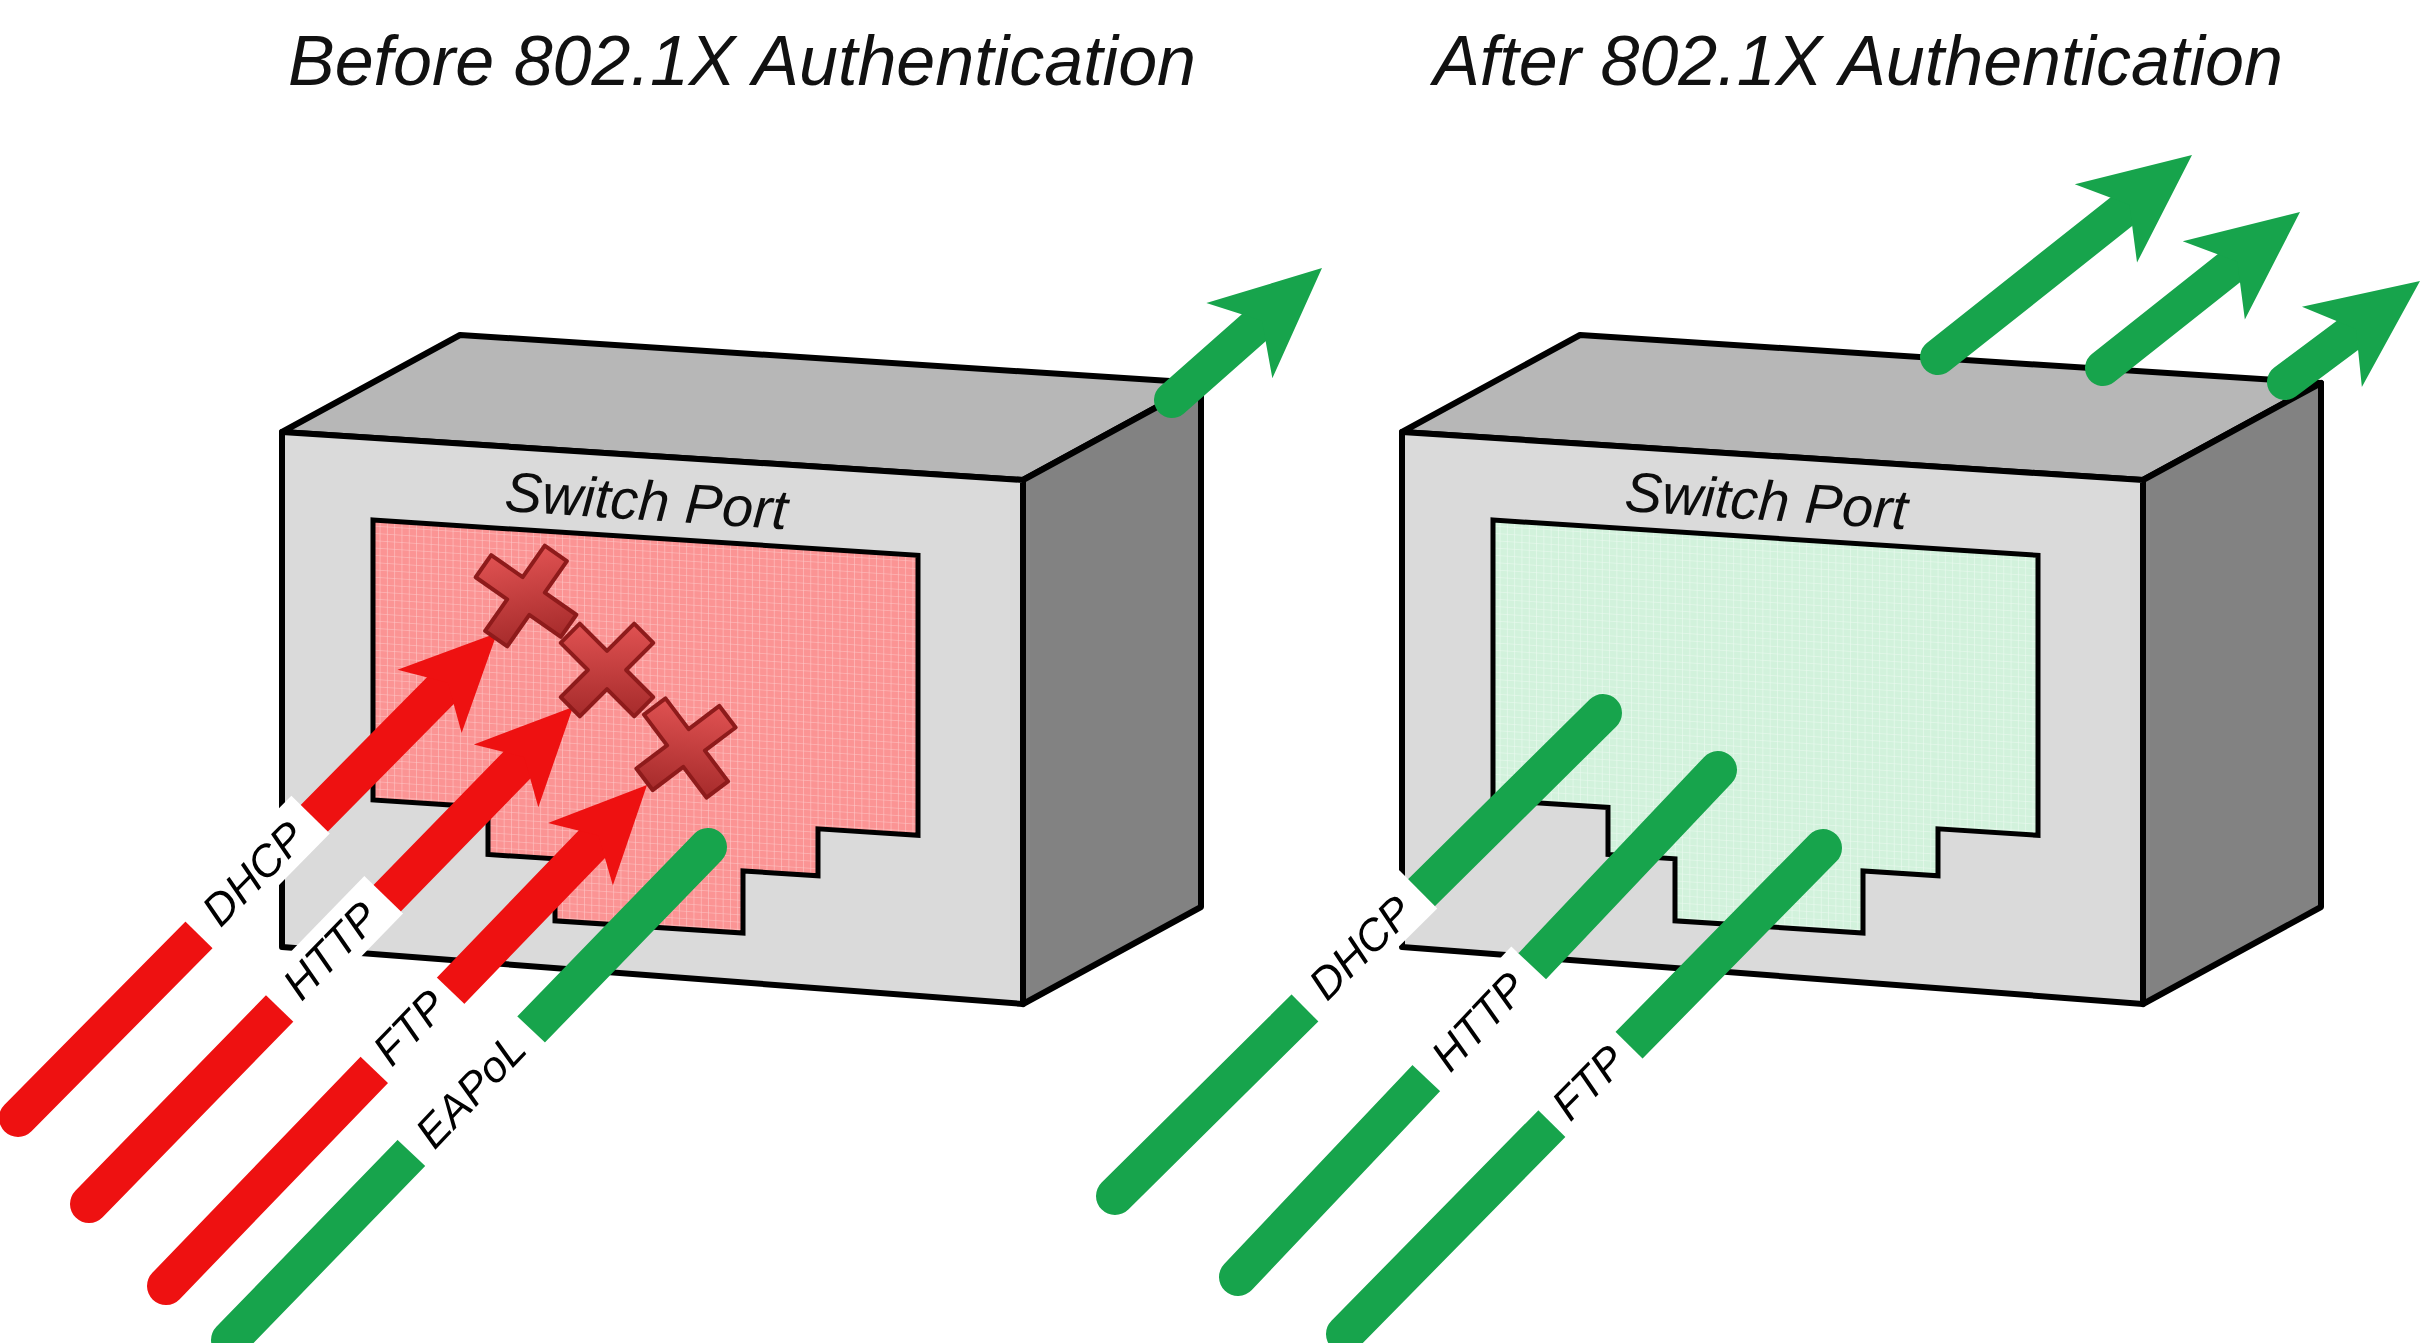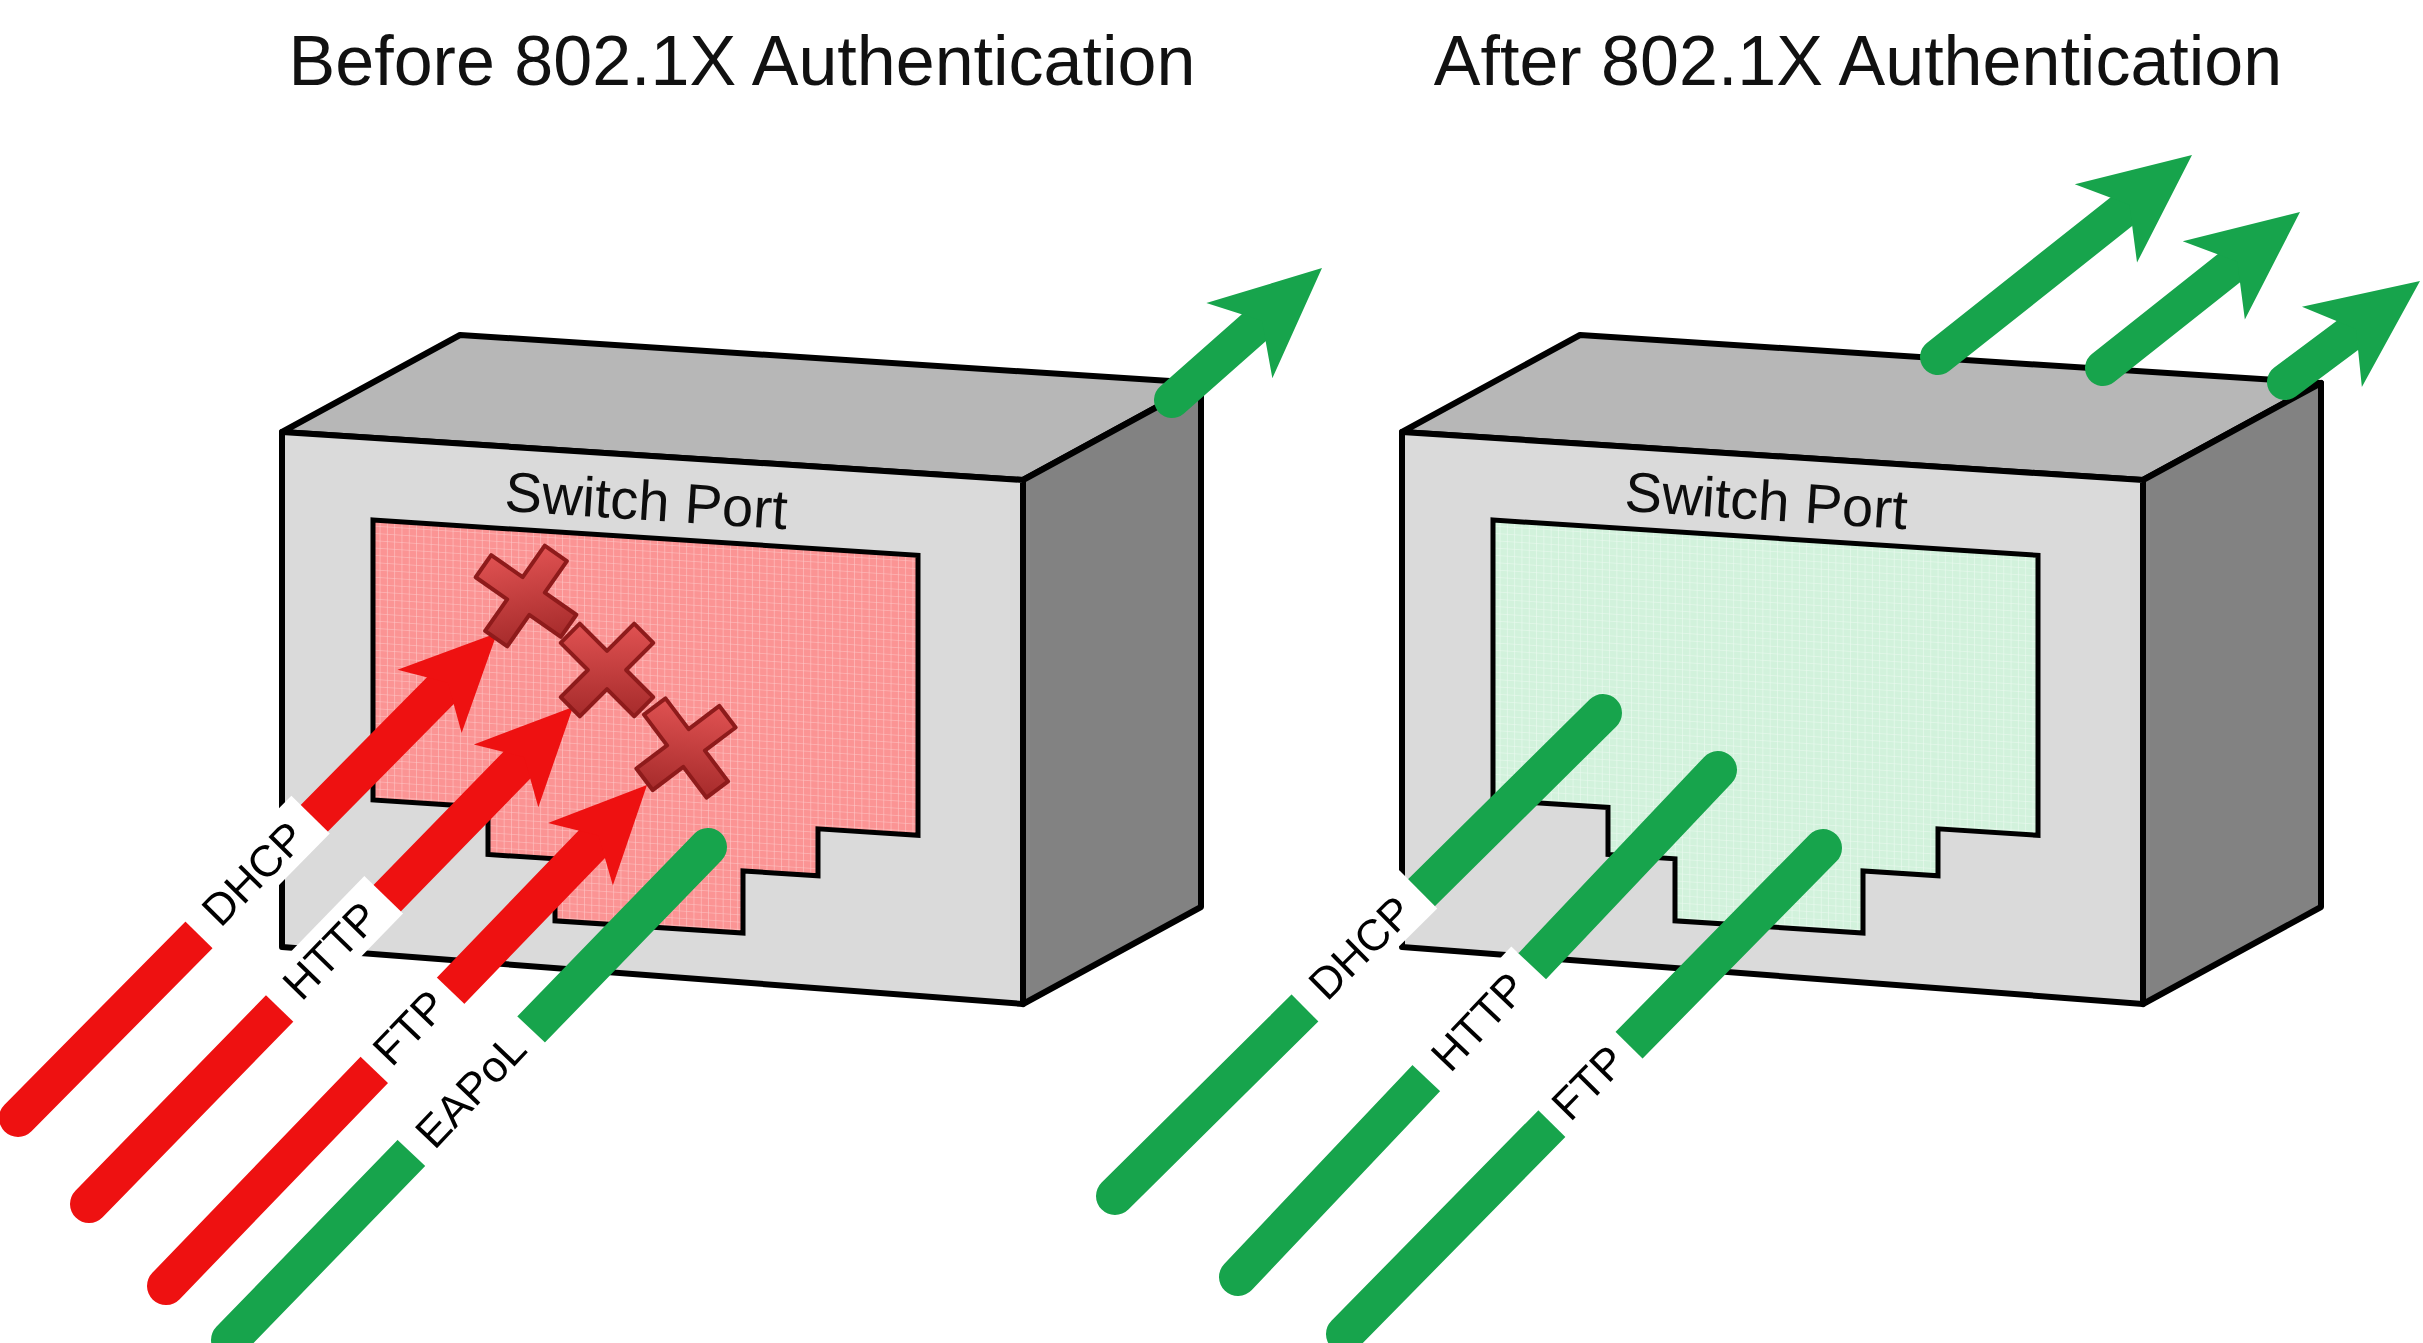--- a/index.html
+++ b/index.html
@@ -1,17 +1,17 @@
 <!DOCTYPE html>
 <html><head>
 <meta charset="utf-8">
 <style>
   html,body{margin:0;padding:0;background:#ffffff;}
   body{font-family:"Liberation Sans", sans-serif;}
-  .stage{width:2423px;height:1343px;position:relative;background:#fff;overflow:hidden;}
+  .stage{width:2423px;height:1343px;position:relative;background:#fff;overflow:hidden;font-style:italic;}
   svg{display:block;}
   text{font-family:"Liberation Sans", sans-serif;}
   .title-text{font-size:70px;fill:#111;}
   .port-text{font-size:56px;fill:#0d0d0d;}
   .flow-text{font-size:44px;fill:#000;}
 </style>
 </head>
 <body>
 
 <div class="stage">

